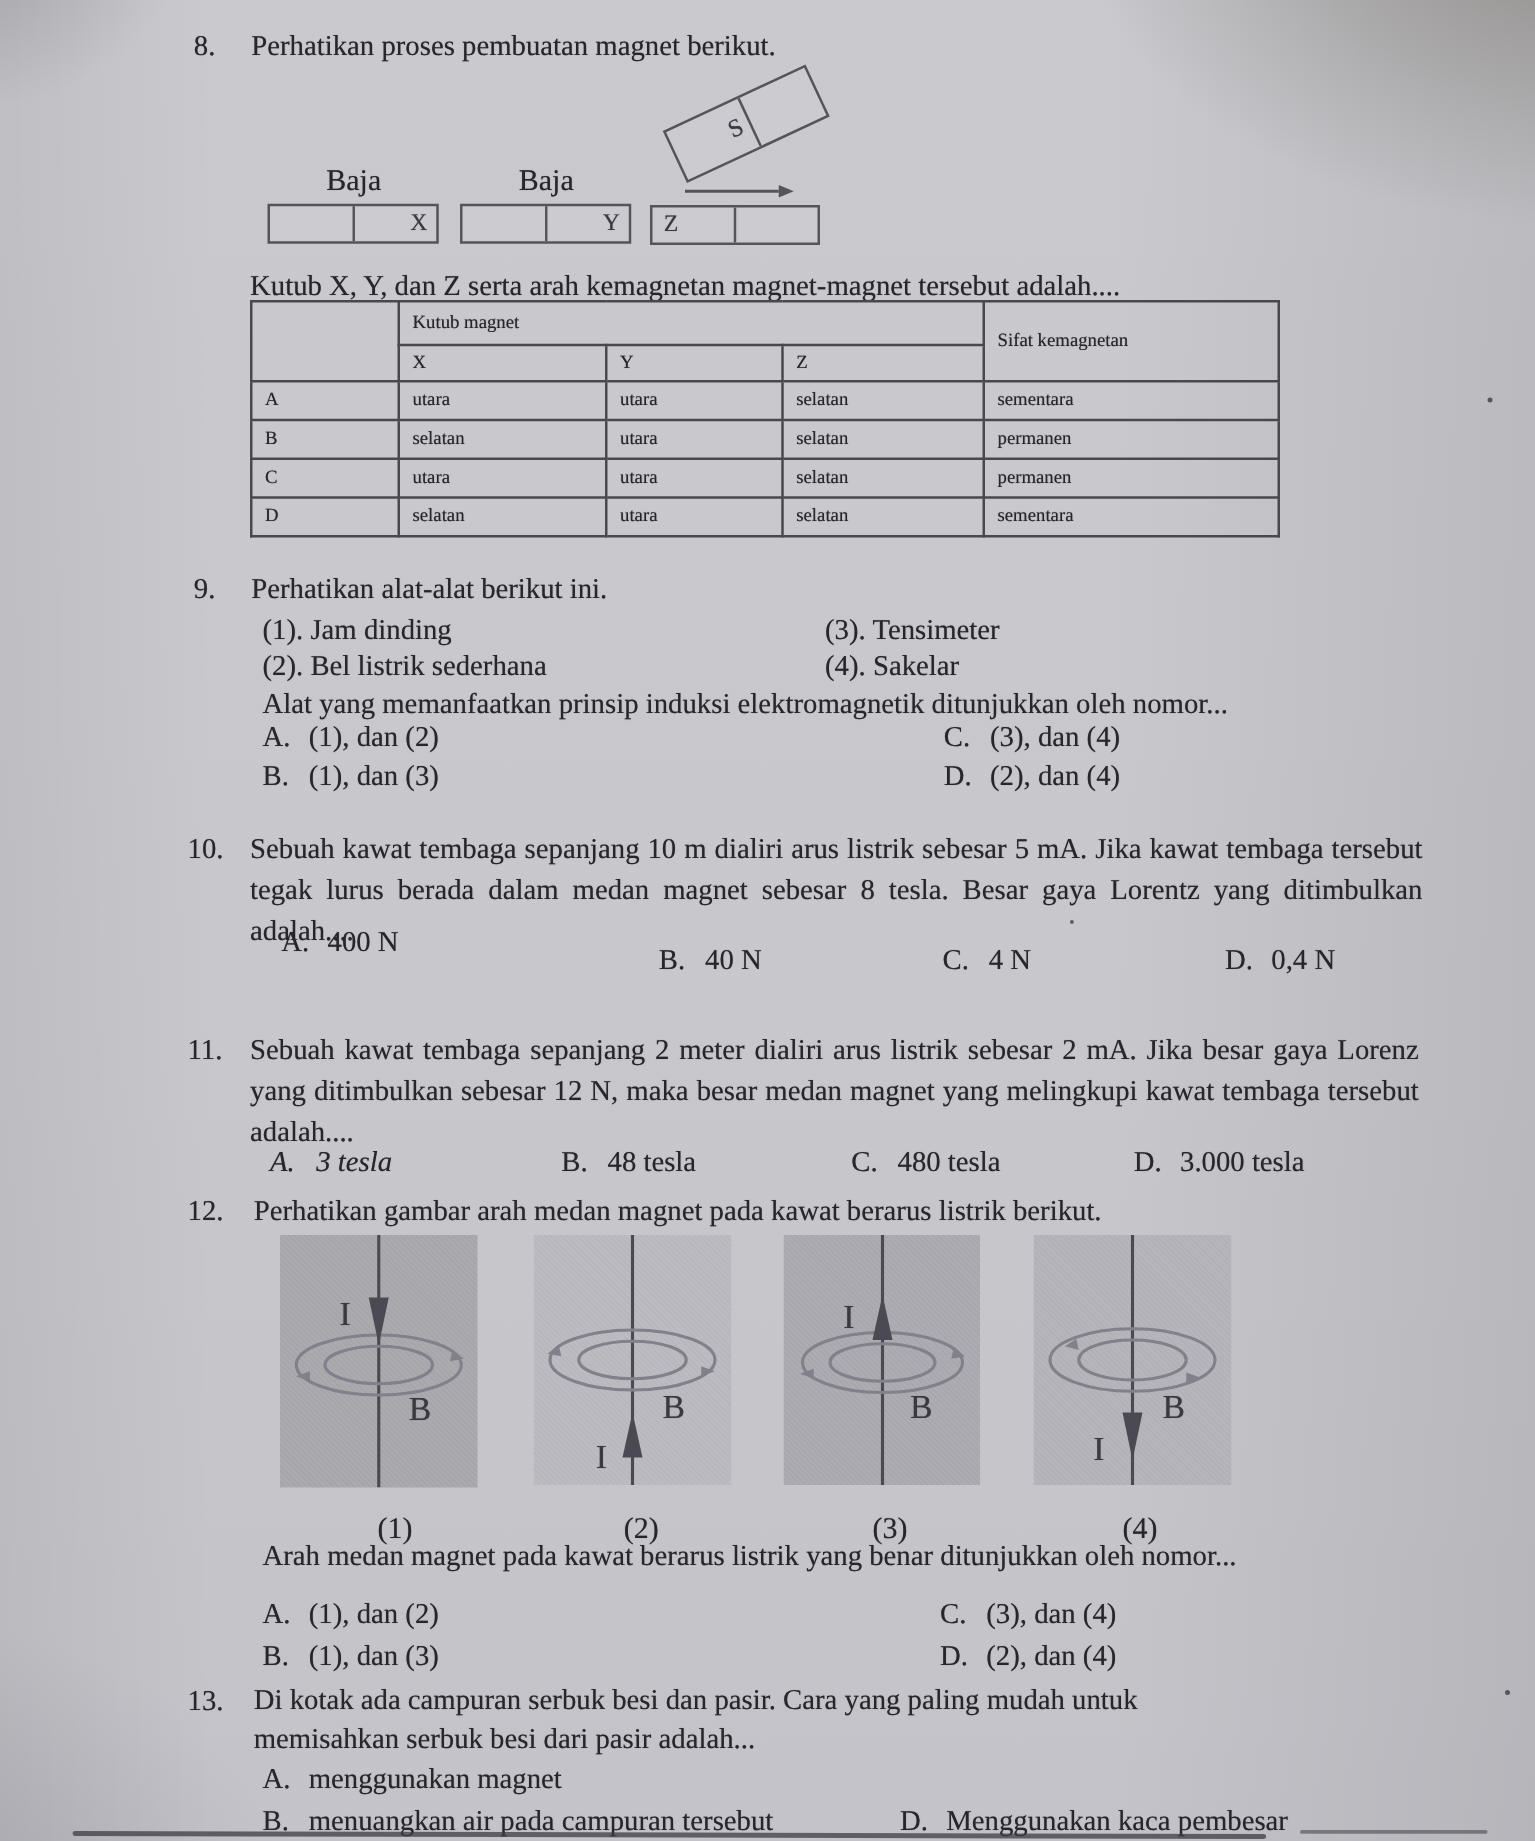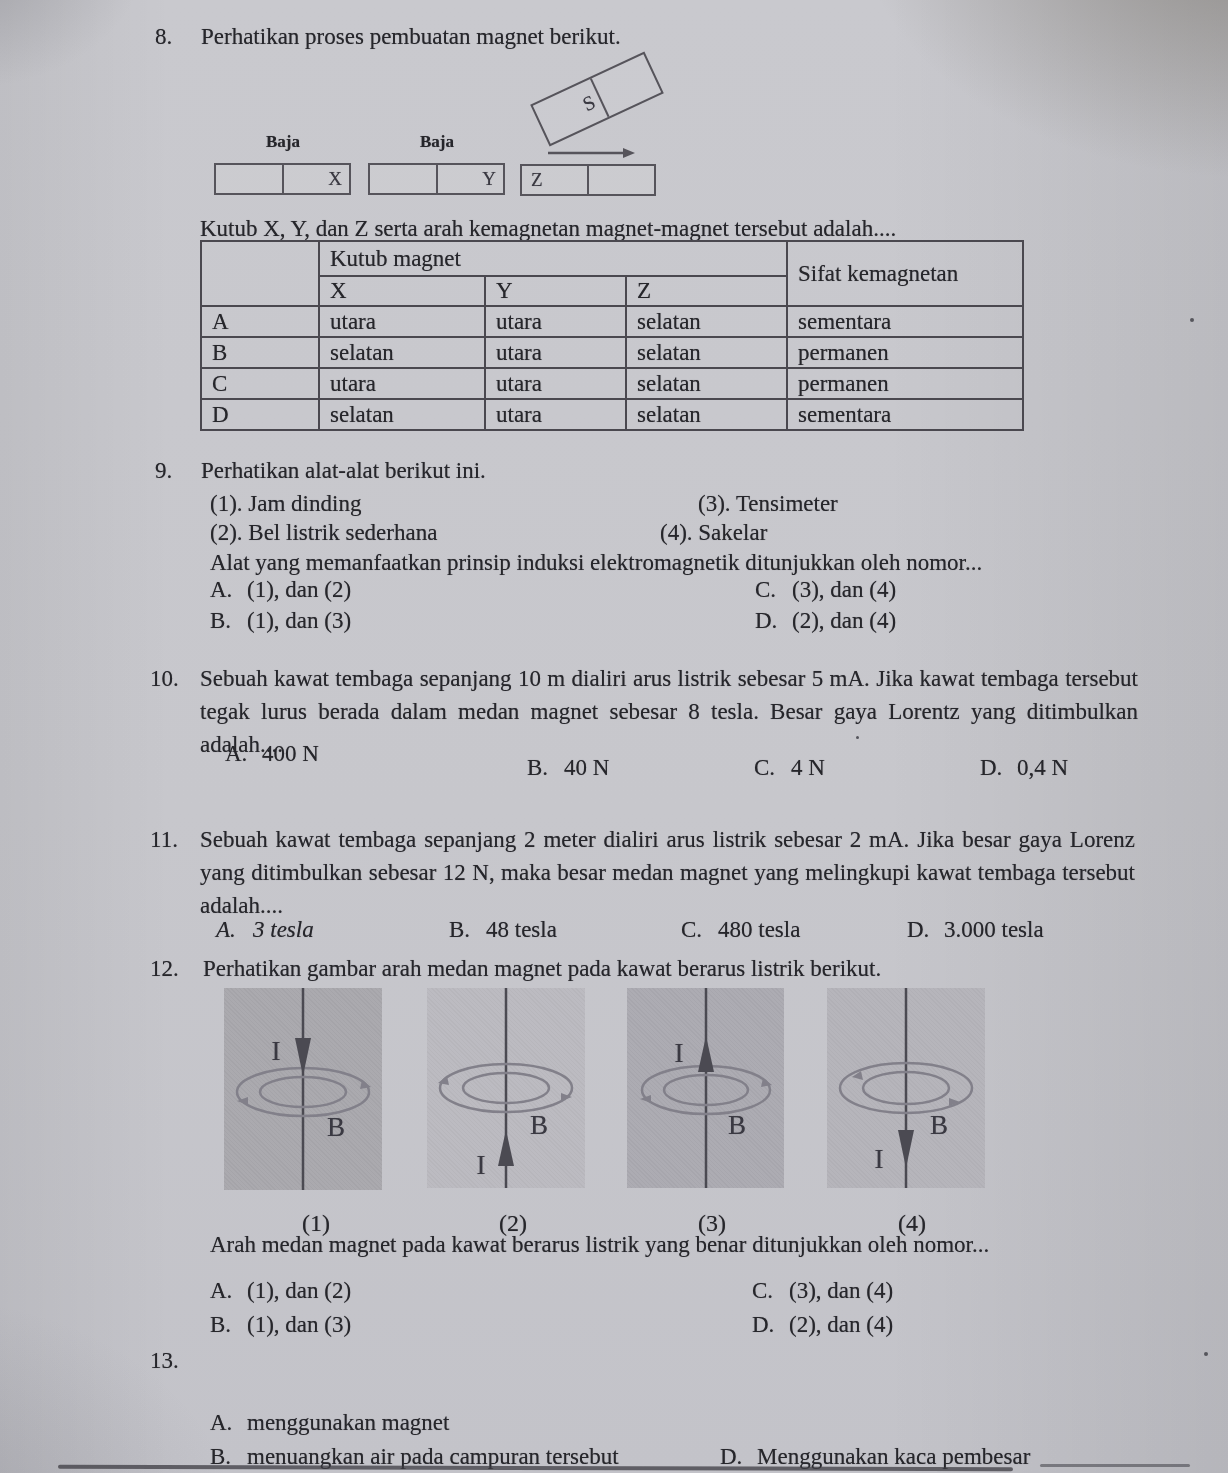--- a/index.html
+++ b/index.html
@@ -21,29 +21,29 @@
   .just{text-align:justify;text-align-last:left;}
   .opt{font-size:23px;white-space:nowrap;}
   .opt-letter{display:inline-block;min-width:37px;}
   
   .bar{border:2px solid #56545b;display:flex;background:rgba(255,255,255,0.06);}
   .bar .half{flex:1;position:relative;}
   .bar .half.first{border-right:2px solid #56545b;}
   .pole{position:absolute;top:50%;transform:translateY(-50%);font-size:19px;color:#3a3942;}
   .pole.right{right:7px;}
   .pole.left{left:9px;}
-  .baja{font-size:17px;transform:translateX(-50%);font-weight:bold;}
+  .baja{font-size:24px;transform:translateX(-50%);}
   .magnet-tilt{
     border:2px solid #56545b;display:flex;transform:rotate(-25deg);
     background:rgba(255,255,255,0.05);
   }
   .magnet-tilt .half{flex:1;display:flex;align-items:center;justify-content:flex-end;}
   .magnet-tilt .half.first{border-right:2px solid #56545b;padding-right:5px;font-size:20px;color:#3a3942;}
   
-  table.mag{border-collapse:collapse;font-size:23px;}
+  table.mag{border-collapse:collapse;font-size:15px;}
   table.mag th,table.mag td{
     border:2px solid #4a484f;font-weight:normal;text-align:left;
     padding:1px 10px;vertical-align:middle;
   }
   
   .panel{
     background-image:repeating-linear-gradient(45deg, rgba(0,0,0,0.025) 0 1px, rgba(255,255,255,0.02) 1px 3px);
   }
   .panel svg{display:block;}
   .caption{font-size:24px;transform:translateX(-50%);}
@@ -151,21 +151,21 @@
       <td>sementara</td>
     </tr>
   </tbody>
     </table>
 
   <div class="abs qhead" style="left:155px;top:458px;">
     <span class="qnum">9.</span>
     <span>Perhatikan alat-alat berikut ini.</span>
   </div>
   <div class="abs body-text" style="left:210px;top:487px;">(1). Jam dinding</div>
-  <div class="abs body-text" style="left:660px;top:487px;margin-left:38px;">(3). Tensimeter</div>
+  <div class="abs body-text" style="left:660px;top:487px;">(3). Tensimeter</div>
   <div class="abs body-text" style="left:210px;top:516px;">(2). Bel listrik sederhana</div>
   <div class="abs body-text" style="left:660px;top:516px;">(4). Sakelar</div>
   <div class="abs body-text" style="left:210px;top:546px;">Alat yang memanfaatkan prinsip induksi elektromagnetik ditunjukkan oleh nomor...</div>
   <div class="abs opt" style="left:210px;top:577px;">
     <span class="opt-letter">A.</span><span>(1), dan (2)</span>
   </div>
   <div class="abs opt" style="left:755px;top:577px;">
     <span class="opt-letter">C.</span><span>(3), dan (4)</span>
   </div>
   <div class="abs opt" style="left:210px;top:608px;">
@@ -275,20 +275,21 @@
     <span class="opt-letter">C.</span><span>(3), dan (4)</span>
   </div>
   <div class="abs opt" style="left:210px;top:1312px;">
     <span class="opt-letter">B.</span><span>(1), dan (3)</span>
   </div>
   <div class="abs opt" style="left:752px;top:1312px;">
     <span class="opt-letter">D.</span><span>(2), dan (4)</span>
   </div>
 
   <div class="abs body-text" style="left:150px;top:1344px;">13.</div>
+  <div class="abs body-text" style="left:203px;top:1344px;width:820px;line-height:31px;">Di kotak ada campuran serbuk besi dan pasir. Cara yang paling mudah untuk memisahkan serbuk besi dari pasir adalah...</div>
   <div class="abs opt" style="left:210px;top:1410px;">
     <span class="opt-letter">A.</span><span>menggunakan magnet</span>
   </div>
   <div class="abs opt" style="left:210px;top:1444px;">
     <span class="opt-letter">B.</span><span>menuangkan air pada campuran tersebut</span>
   </div>
   <div class="abs opt" style="left:720px;top:1444px;">
     <span class="opt-letter">D.</span><span>Menggunakan kaca pembesar</span>
   </div>
 

